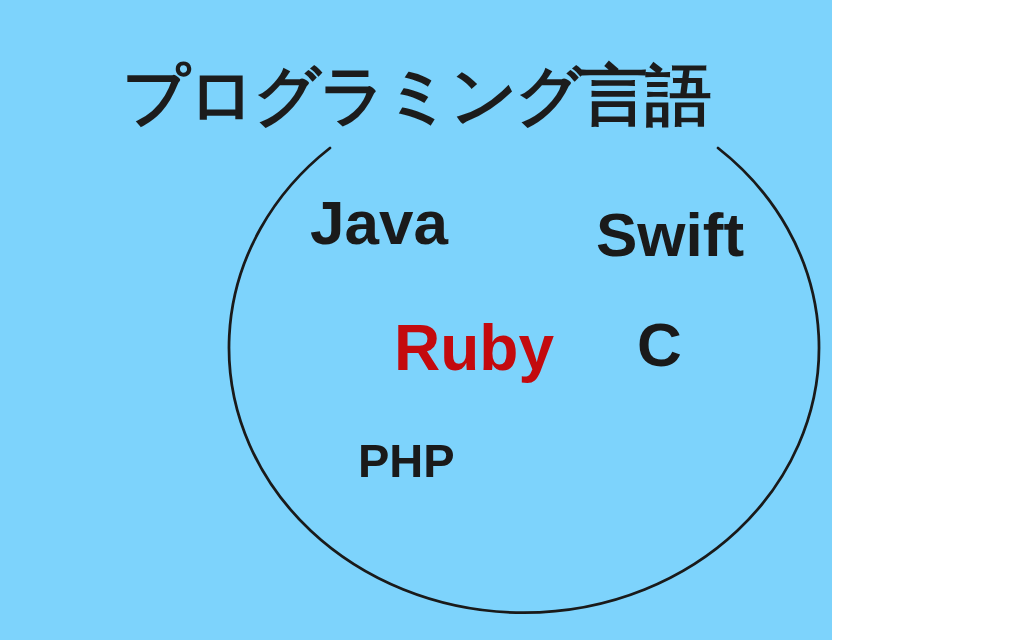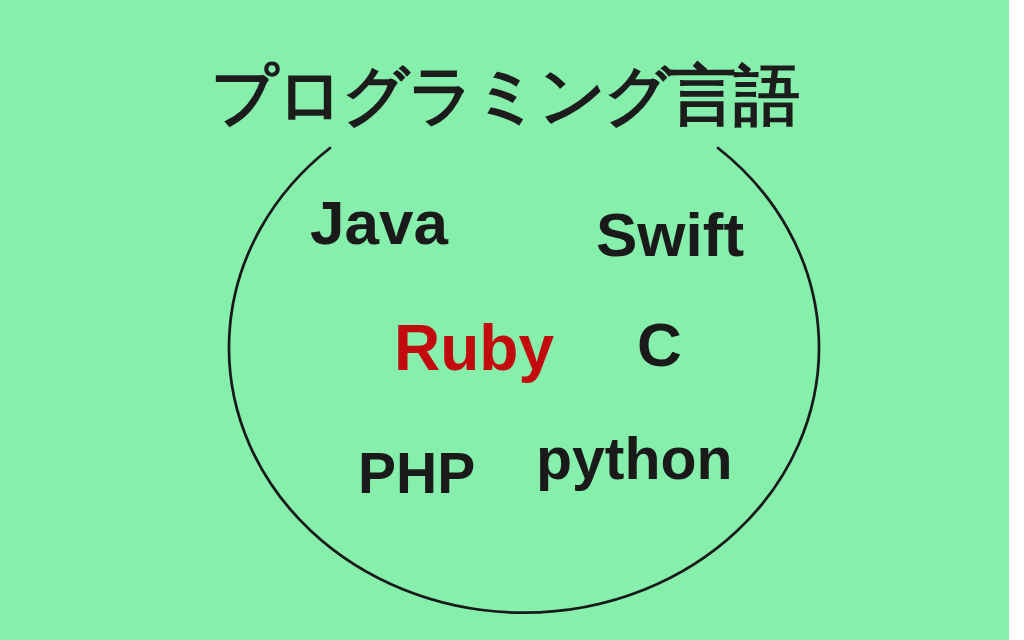--- a/index.html
+++ b/index.html
@@ -4,22 +4,22 @@
 <style>
   * { margin: 0; padding: 0; box-sizing: border-box; }
   html, body {
     width: 1024px; height: 640px;
     background: #ffffff;
     overflow: hidden;
     font-family: "Liberation Sans", "DejaVu Sans", sans-serif;
   }
   .canvas {
     position: relative;
-    width: 1009px; height: 640px;
-    background: #86efac;
+    width: 832px; height: 640px;
+    background: #7dd3fc;
   }
   .circle-svg {
     position: absolute;
     left: 0; top: 0;
     width: 1024px; height: 640px;
   }
   .title {
     position: absolute;
     top: 62px;
     left: 50%;
@@ -35,21 +35,21 @@
     position: absolute;
     line-height: 1;
     font-weight: 700;
     white-space: nowrap;
     color: #1a1a1a;
   }
   .lang-java   { left: 310px; top: 192px; font-size: 62px; }
   .lang-swift  { left: 596px; top: 204px; font-size: 62px; }
   .lang-ruby   { left: 386px; top: 316px; font-size: 64px; margin-left: 8px; }
   .lang-c      { left: 637px; top: 314px; font-size: 62px; font-weight: 600; }
-  .lang-php    { left: 358px; top: 437px; font-size: 57px; margin-top: 8px; }
+  .lang-php    { left: 358px; top: 437px; font-size: 47px; }
   .lang-python { left: 536px; top: 430px; font-size: 59px; }
 </style>
 </head>
 <body>
 
 <div class="canvas">
 
   <svg class="circle-svg" viewBox="0 0 1024 640" xmlns="http://www.w3.org/2000/svg" aria-hidden="true">
     <path d="M 330 148 A 295 265 0 1 0 718 148" fill="none" stroke-width="2.75" stroke-linecap="round" stroke="#1a1a1a"></path>
   </svg>
@@ -59,15 +59,14 @@
   <span class="lang lang-java" style="color: rgb(26, 26, 26);">Java</span>
 
   <span class="lang lang-swift" style="color: rgb(26, 26, 26);">Swift</span>
 
   <span class="lang lang-ruby" style="color: rgb(195, 10, 14);">Ruby</span>
 
   <span class="lang lang-c" style="color: rgb(26, 26, 26);">C</span>
 
   <span class="lang lang-php" style="color: rgb(26, 26, 26);">PHP</span>
 
-  <span class="lang lang-python" style="color: rgb(26, 26, 26);">python</span>
 
 </div>
 
 </body></html>

